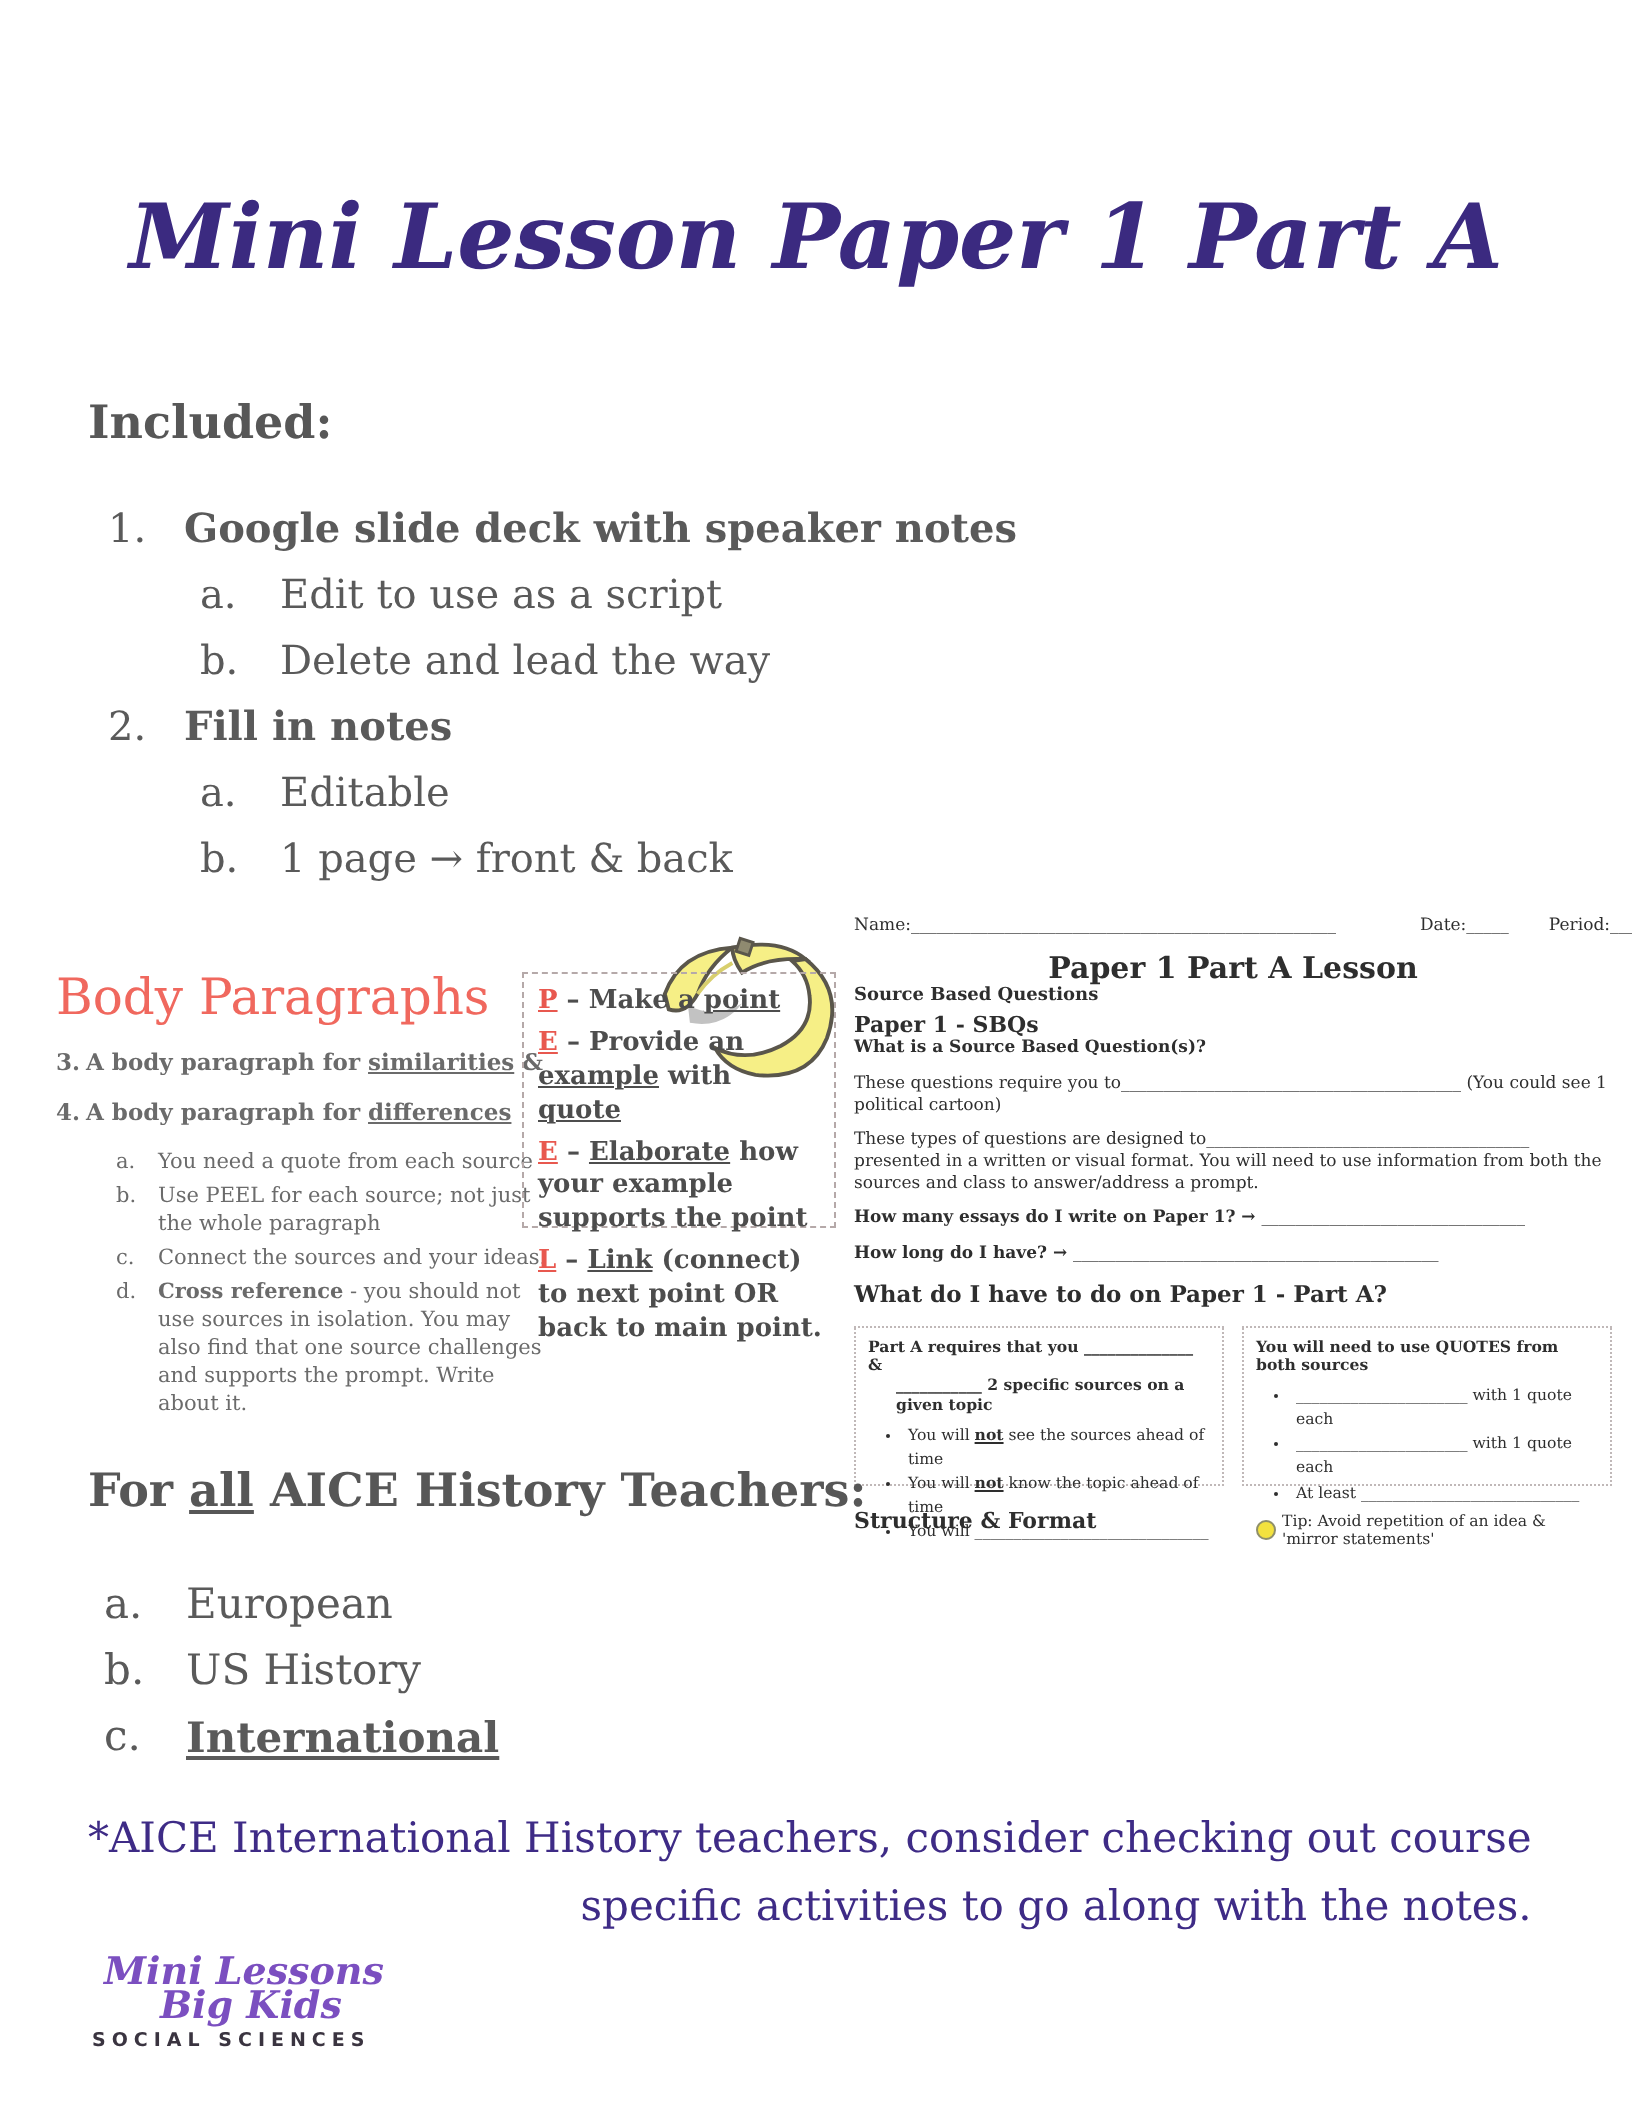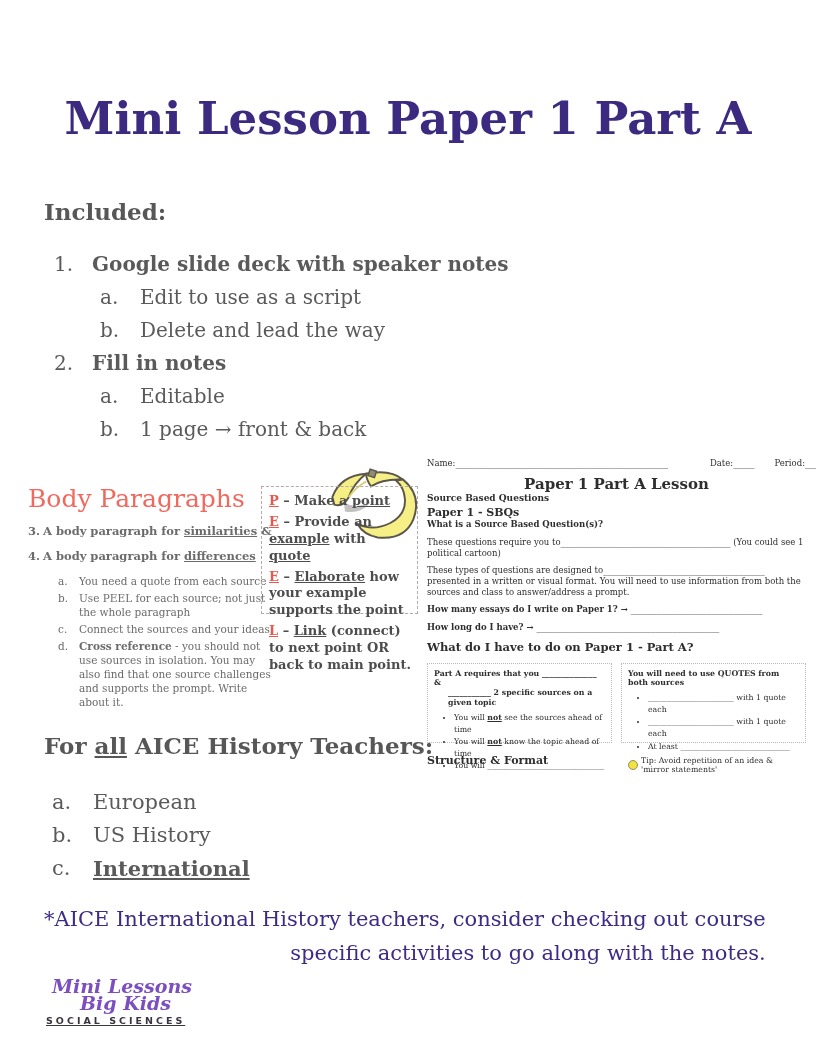--- a/index.html
+++ b/index.html
@@ -1,21 +1,21 @@
 <!DOCTYPE html>
 <html><head>
 <meta charset="utf-8">
 <style>
   html,body{margin:0;padding:0;background:#e9e9e9;}
   .page{position:relative;width:816px;height:1056px;background:#ffffff;margin:0 auto;
         font-family:"DejaVu Serif", serif;overflow:hidden;}
 
   
   .doc-title{position:absolute;top:92px;left:0;width:816px;text-align:center;
-             font-size:45px;font-weight:bold;color:#3b2a80;letter-spacing:0px;}
+             font-size:45px;font-weight:bold;color:#3b2a80;letter-spacing:0px;font-style:italic;}
 
   
   .included-heading{position:absolute;top:198px;left:44px;font-size:23px;font-weight:bold;color:#575757;}
   .included-list{position:absolute;top:248px;left:54px;font-size:20px;color:#5a5a5a;}
   .inc-row{display:flex;line-height:33px;}
   .inc-row .n1{width:38px;}
   .inc-row.lvl1 .txt{font-weight:bold;}
   .inc-row.lvl2{margin-left:46px;}
   .inc-row.lvl2 .n1{width:40px;}
 
@@ -72,21 +72,21 @@
   .t-emph{font-weight:bold;text-decoration:underline;}
 
   
   .note{position:absolute;top:902px;left:44px;font-size:21px;color:#3e2b86;line-height:34px;text-align:right;}
 
   
   .logo{position:absolute;top:978px;left:46px;}
   .logo-l1{font-style:italic;font-weight:bold;font-size:19px;color:#7b4fc0;line-height:17px;margin-left:6px;}
   .logo-l2{font-style:italic;font-weight:bold;font-size:19px;color:#7b4fc0;line-height:17px;margin-left:34px;}
   .logo-l3{font-family:"DejaVu Sans", sans-serif;font-size:9.5px;font-weight:bold;
-           letter-spacing:3px;color:#3a3440;margin-top:3px;text-decoration:underline;}
+           letter-spacing:3px;color:#3a3440;margin-top:3px;}
 </style>
 </head>
 <body>
 
 <div class="page">
 
   <div class="doc-title">Mini Lesson Paper 1 Part A</div>
 
   <div class="included-heading">Included:</div>
 

